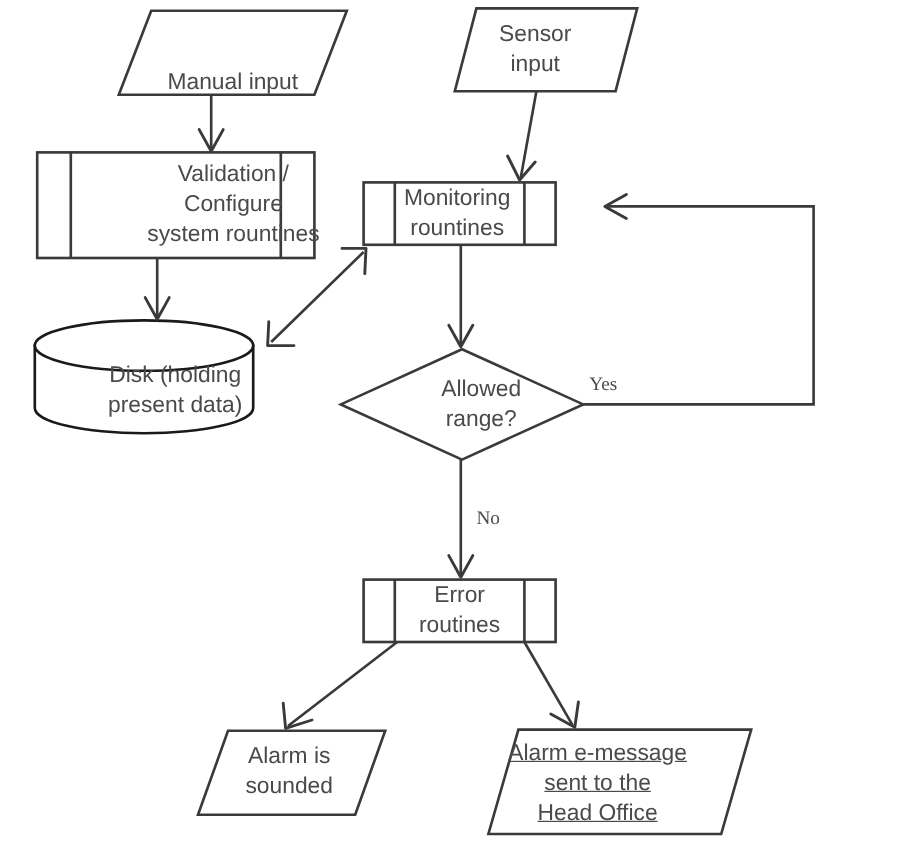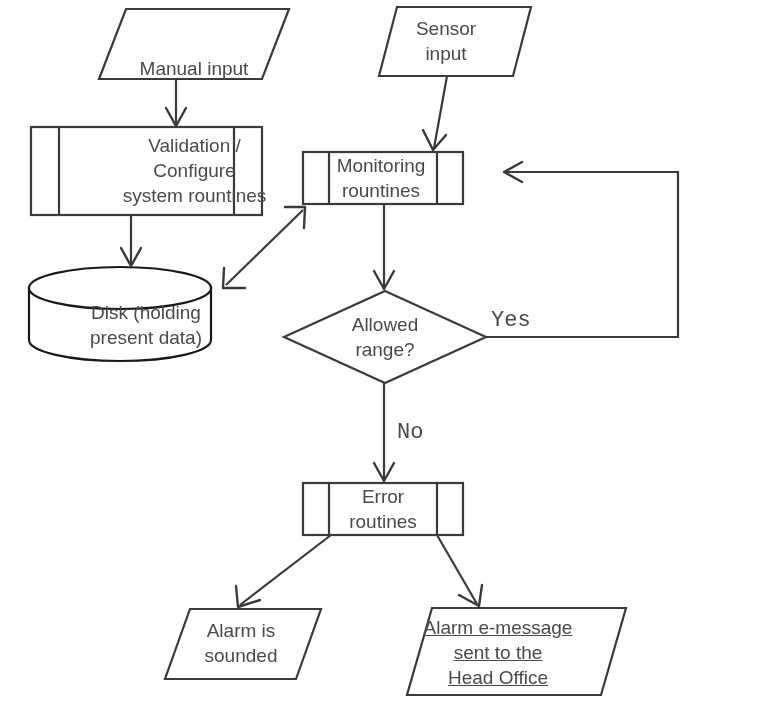--- a/index.html
+++ b/index.html
@@ -63,22 +63,22 @@
     color: #4a4a4a;
     font-family: "Liberation Sans", sans-serif;
     font-size: 19px;
     line-height: 25px;
     white-space: pre-line;
     pointer-events: none;
   }
   .edge-label {
     position: absolute;
     color: #4a4a4a;
-    font-family: Liberation Mono, monospace;
-    font-size: 22px;
+    font-family: Liberation Serif, serif;
+    font-size: 16px;
     line-height: 22px;
     white-space: nowrap;
   }
 </style>
 </head>
 <body>
 
 <div id="canvas">
 
   <svg id="flow-svg" viewBox="0 0 768 707">
@@ -164,21 +164,21 @@
   <div class="node-text" style="left:59px; top:133px; width:175px;padding-left:48px;">Validation /
 Configure
 system rountines</div>
 
   <div class="node-text" style="left:329px; top:153px; width:104px;">Monitoring
 rountines</div>
 
   <div class="node-text" style="left:29px; top:300px; width:182px;padding-left:26px;">Disk (holding
 present data)</div>
 
-  <div class="node-text" style="left:310px; top:312px; width:150px;text-align:center;">Allowed
+  <div class="node-text" style="left:326px; top:312px; width:150px;text-align:center;">Allowed
 range?</div>
 
   <div class="node-text" style="left:329px; top:484px; width:108px;">Error
 routines</div>
 
   <div class="node-text" style="left:171px; top:618px; width:140px;">Alarm is
 sounded</div>
 
   <div class="node-text" style="left:401px; top:615px; width:194px;text-decoration:underline;">Alarm e-message
 sent to the

